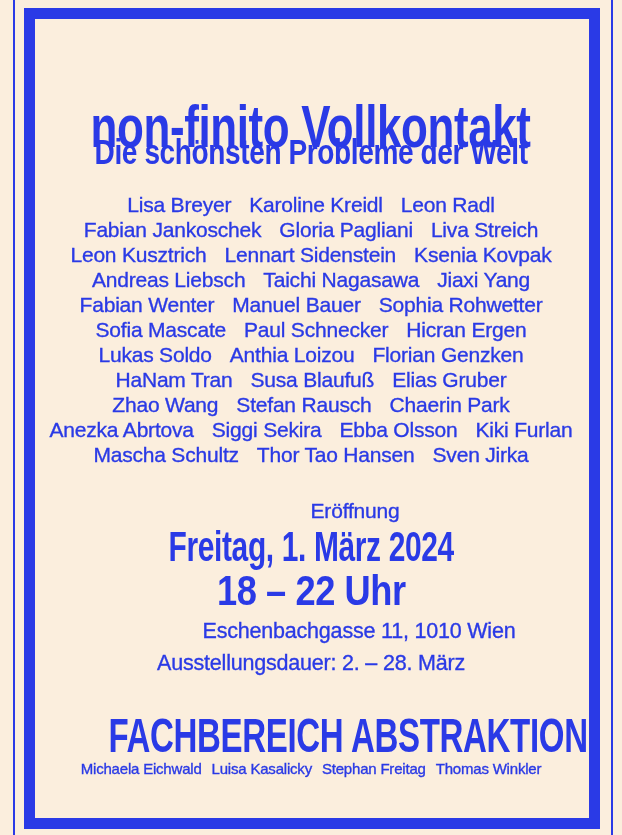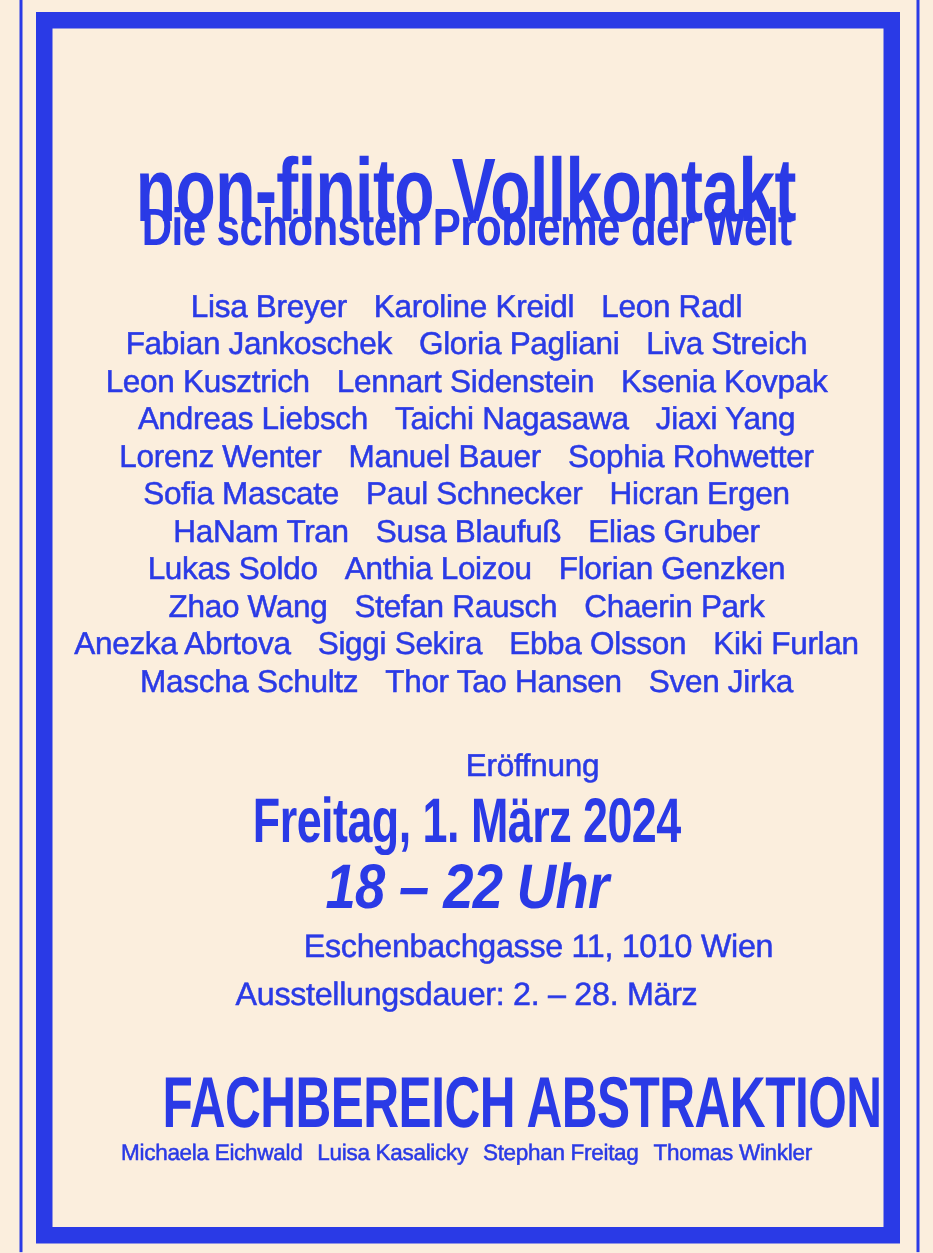--- a/index.html
+++ b/index.html
@@ -42,21 +42,21 @@
     -webkit-text-stroke:0.35px currentColor;
     letter-spacing:-0.2px;
   }
   .title{top:49px;font-size:60px;line-height:60px;margin-top:48px;}
   .subtitle{top:105px;font-size:35px;line-height:36px;}
   .artists{top:192px;font-size:21px;line-height:25px;}
   .artist-line{height:25px;}
   .artist-name{margin:12px 9px;}
   .opening-label{top:498px;font-size:21px;line-height:25px;margin-left:44px;}
   .opening-date{top:526px;font-size:42px;line-height:42px;}
-  .opening-time{top:570px;font-size:42px;line-height:42px;font-style:italic;}
+  .opening-time{top:570px;font-size:42px;line-height:42px;}
   .address{top:618px;font-size:21.5px;line-height:26px;padding-left:48px;}
   .duration{top:650px;font-size:21.5px;line-height:26px;}
   .department{top:716px;font-size:48px;line-height:40px;}
   .faculty{top:759px;font-size:15px;line-height:20px;}
   .faculty-name{margin:12px 5px;text-align:right;}
 </style>
 </head>
 <body>
 
 <div class="page">
@@ -71,24 +71,24 @@
 
   <h2 class="block subtitle display">
     <span class="fit" style="transform: scaleX(0.801852);">Die schönsten Probleme der Welt</span>
   </h2>
 
   <div class="block artists med">
       <div class="artist-line"><span class="artist-name">Lisa Breyer</span><span class="artist-name">Karoline Kreidl</span><span class="artist-name">Leon Radl</span></div>
       <div class="artist-line"><span class="artist-name">Fabian Jankoschek</span><span class="artist-name">Gloria Pagliani</span><span class="artist-name">Liva Streich</span></div>
       <div class="artist-line"><span class="artist-name">Leon Kusztrich</span><span class="artist-name">Lennart Sidenstein</span><span class="artist-name">Ksenia Kovpak</span></div>
       <div class="artist-line"><span class="artist-name">Andreas Liebsch</span><span class="artist-name">Taichi Nagasawa</span><span class="artist-name">Jiaxi Yang</span></div>
-      <div class="artist-line"><span class="artist-name">Lorenz Wenter</span><span class="artist-name">Manuel Bauer</span><span class="artist-name">Sophia Rohwetter</span></div>
+      <div class="artist-line"><span class="artist-name">Fabian Wenter</span><span class="artist-name">Manuel Bauer</span><span class="artist-name">Sophia Rohwetter</span></div>
       <div class="artist-line"><span class="artist-name">Sofia Mascate</span><span class="artist-name">Paul Schnecker</span><span class="artist-name">Hicran Ergen</span></div>
+      <div class="artist-line"><span class="artist-name">Lukas Soldo</span><span class="artist-name">Anthia Loizou</span><span class="artist-name">Florian Genzken</span></div>
       <div class="artist-line"><span class="artist-name">HaNam Tran</span><span class="artist-name">Susa Blaufuß</span><span class="artist-name">Elias Gruber</span></div>
-      <div class="artist-line"><span class="artist-name">Lukas Soldo</span><span class="artist-name">Anthia Loizou</span><span class="artist-name">Florian Genzken</span></div>
       <div class="artist-line"><span class="artist-name">Zhao Wang</span><span class="artist-name">Stefan Rausch</span><span class="artist-name">Chaerin Park</span></div>
       <div class="artist-line"><span class="artist-name">Anezka Abrtova</span><span class="artist-name">Siggi Sekira</span><span class="artist-name">Ebba Olsson</span><span class="artist-name">Kiki Furlan</span></div>
       <div class="artist-line"><span class="artist-name">Mascha Schultz</span><span class="artist-name">Thor Tao Hansen</span><span class="artist-name">Sven Jirka</span></div>
     </div>
 
   <div class="block opening-label med">
     <span>Eröffnung</span>
   </div>
 
   <div class="block opening-date display">

